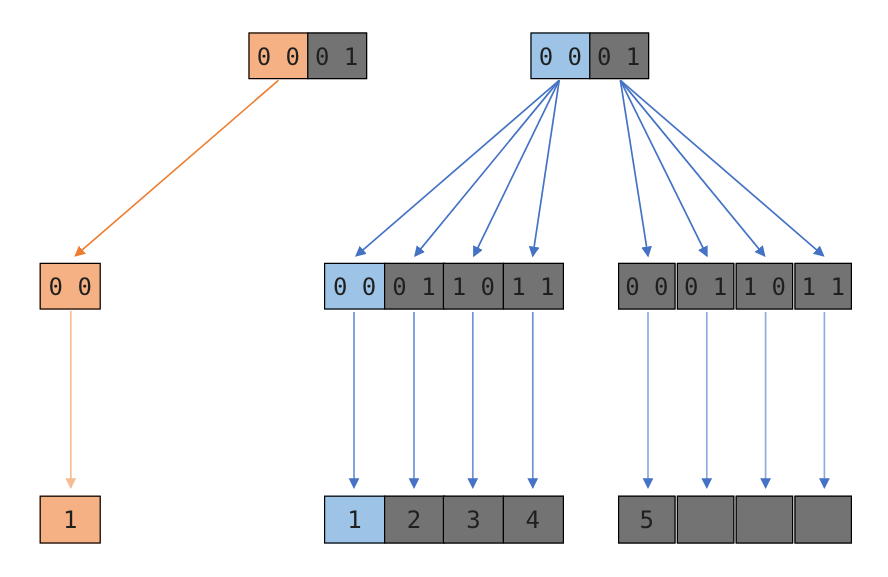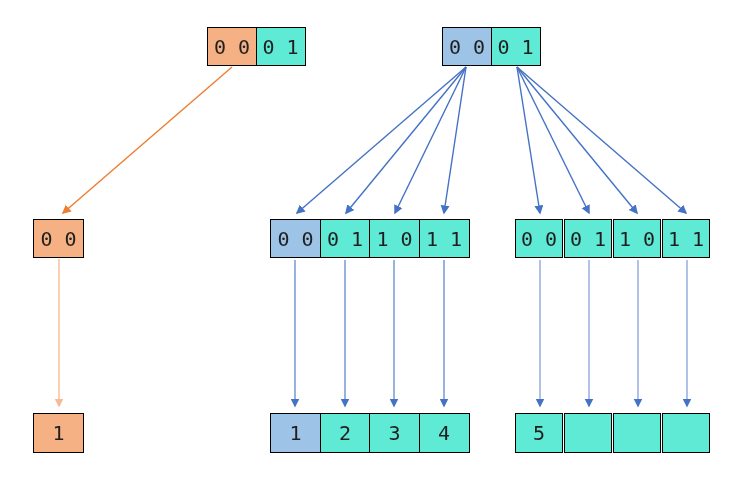--- a/index.html
+++ b/index.html
@@ -9,21 +9,21 @@
     background:#fff;
     overflow:hidden;
     font-family:"DejaVu Sans Mono","Liberation Mono",monospace;
     padding-left:36px;
   }
   #arrow-layer{position:absolute;left:0;top:0;z-index:1;pointer-events:none;}
   .box{position:absolute;display:flex;z-index:2;}
   .cell{
     box-sizing:border-box;
     border:1.5px solid var(--border,#000);
-    background:#5eead4;
+    background:#737373;
     display:flex;align-items:center;justify-content:center;
     font-size:20px;
     color:var(--text,#1f1f1f);
     white-space:pre;
   }
   
   .collapse .cell + .cell{margin-left:-1.5px;}
   
   .gapped{gap:1px;}
   .filled-orange{background:var(--orange-fill,#F5B183);}

